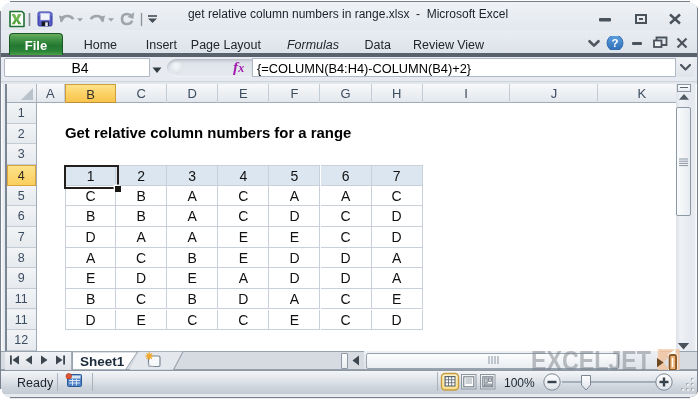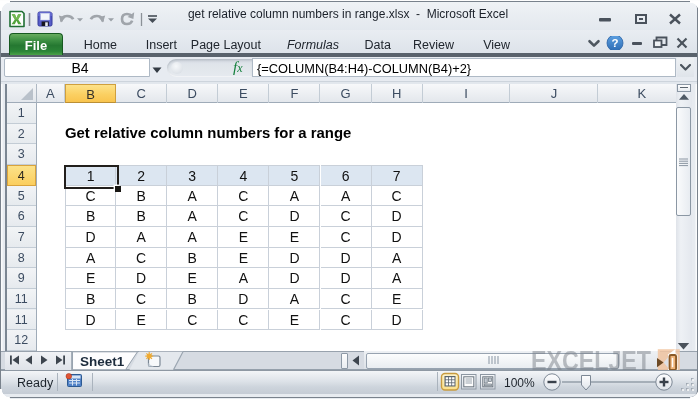--- a/index.html
+++ b/index.html
@@ -19,21 +19,21 @@
  text-align:center;line-height:23.5px;z-index:3;}
 .rtab{top:35.5px;height:19px;line-height:19px;font-size:12.5px;color:#20262e;text-align:right;}
 
 #dark{left:0;top:53.2px;width:698px;height:4.2px;background:#59626c;}
 
 #frow{left:0;top:57.4px;width:698px;height:23.6px;background:#e7ebf1;}
 #namebox{left:4px;top:58px;width:145.5px;height:18.8px;background:#fff;border:1px solid #aeb9c5;border-radius:2px 0 0 2px;}
 #nametext{left:4px;top:60px;width:152px;text-align:center;font-size:14px;color:#000;}
 #pill{left:167px;top:58.5px;width:85.5px;height:18.2px;border-radius:9.5px 0 0 9.5px;background:linear-gradient(#dde2e8,#e6eaef);box-shadow:inset 0 1.5px 2.5px rgba(125,135,148,.45),inset 0 -1px 1px rgba(255,255,255,.7);}
 #pilldot{left:171px;top:62px;width:12px;height:12px;border-radius:50%;background:radial-gradient(circle at 42% 35%,#f6f8fa,#dce1e7 75%,#d2d8df);}
-#fx{left:233px;top:57.5px;font-size:15.5px;font-style:italic;font-weight:normal;color:#15803d;font-family:"Liberation Serif",serif;}
+#fx{left:233px;top:57.5px;font-size:15.5px;font-style:italic;font-weight:bold;color:#a21caf;font-family:"Liberation Serif",serif;}
 #fbar{left:252px;top:58px;width:424px;height:18.8px;background:#fff;border:1px solid #aeb9c5;}
 #ftext{left:257px;top:60.5px;font-size:12.8px;color:#000;white-space:pre;}
 #fchev{left:677px;top:58px;width:17px;height:18.8px;background:linear-gradient(#eef1f4,#dfe4ea);}
 
 #strip{left:0;top:81px;width:698px;height:3px;background:#e2e7ed;border-top:1px solid #cdd4dc;}
 
 #sheet{left:36.5px;top:103px;width:639.5px;height:248.4px;background:#fff;}
 #colhead{left:36.5px;top:84px;width:639.5px;height:19px;background:linear-gradient(#f7f8fa,#e3e7ec);border-bottom:1px solid #9fabb8;}
 #corner{left:6.5px;top:84px;width:30px;height:19px;background:linear-gradient(#f2f4f6,#e3e7ec);border-bottom:1px solid #9fabb8;border-right:1px solid #aeb8c3;}
 #cornertri{left:21px;top:88px;width:0;height:0;border-left:12px solid transparent;border-bottom:12px solid #b9c1ca;}
@@ -118,21 +118,21 @@
     </g>
 </svg>
 <div id="tabrow" class="ab"></div>
 <div id="filetab" class="ab">File</div>
 <div class="ab rtab" style="left:73px;width:44px;">Home</div>
 <div class="ab rtab" style="left:131px;width:46px;">Insert</div>
 <div class="ab rtab" style="left:181px;width:80px;">Page Layout</div>
 <div class="ab rtab" style="left:277px;width:62px;font-style:italic;">Formulas</div>
 <div class="ab rtab" style="left:351px;width:40px;">Data</div>
 <div class="ab rtab" style="left:404px;width:50px;">Review</div>
-<div class="ab rtab" style="left:470px;width:40px;">View</div>
+<div class="ab rtab" style="left:444px;width:40px;">View</div>
 <svg class="ab icon" style="left:585px;top:36px" width="105" height="14" viewBox="0 0 105 14">
 <path d="M4.5 5.2 L9 9.6 L13.5 5.2" fill="none" stroke="#4d565f" stroke-width="2.6" stroke-linecap="round" stroke-linejoin="round"></path>
 <circle cx="30" cy="7" r="8" fill="url(#hg)" stroke="#2b62a4" stroke-width=".8"></circle>
 <defs>
       <linearGradient id="hg" x1="0" y1="0" x2="0" y2="1">
         <stop offset="0" stop-color="#5ea1e2"></stop>
         <stop offset="1" stop-color="#2d6cb4"></stop>
       </linearGradient>
     </defs>
 <text x="30" y="11.2" text-anchor="middle" font-size="11.5" font-weight="bold" fill="#fff" font-family="Liberation Sans">?</text>

